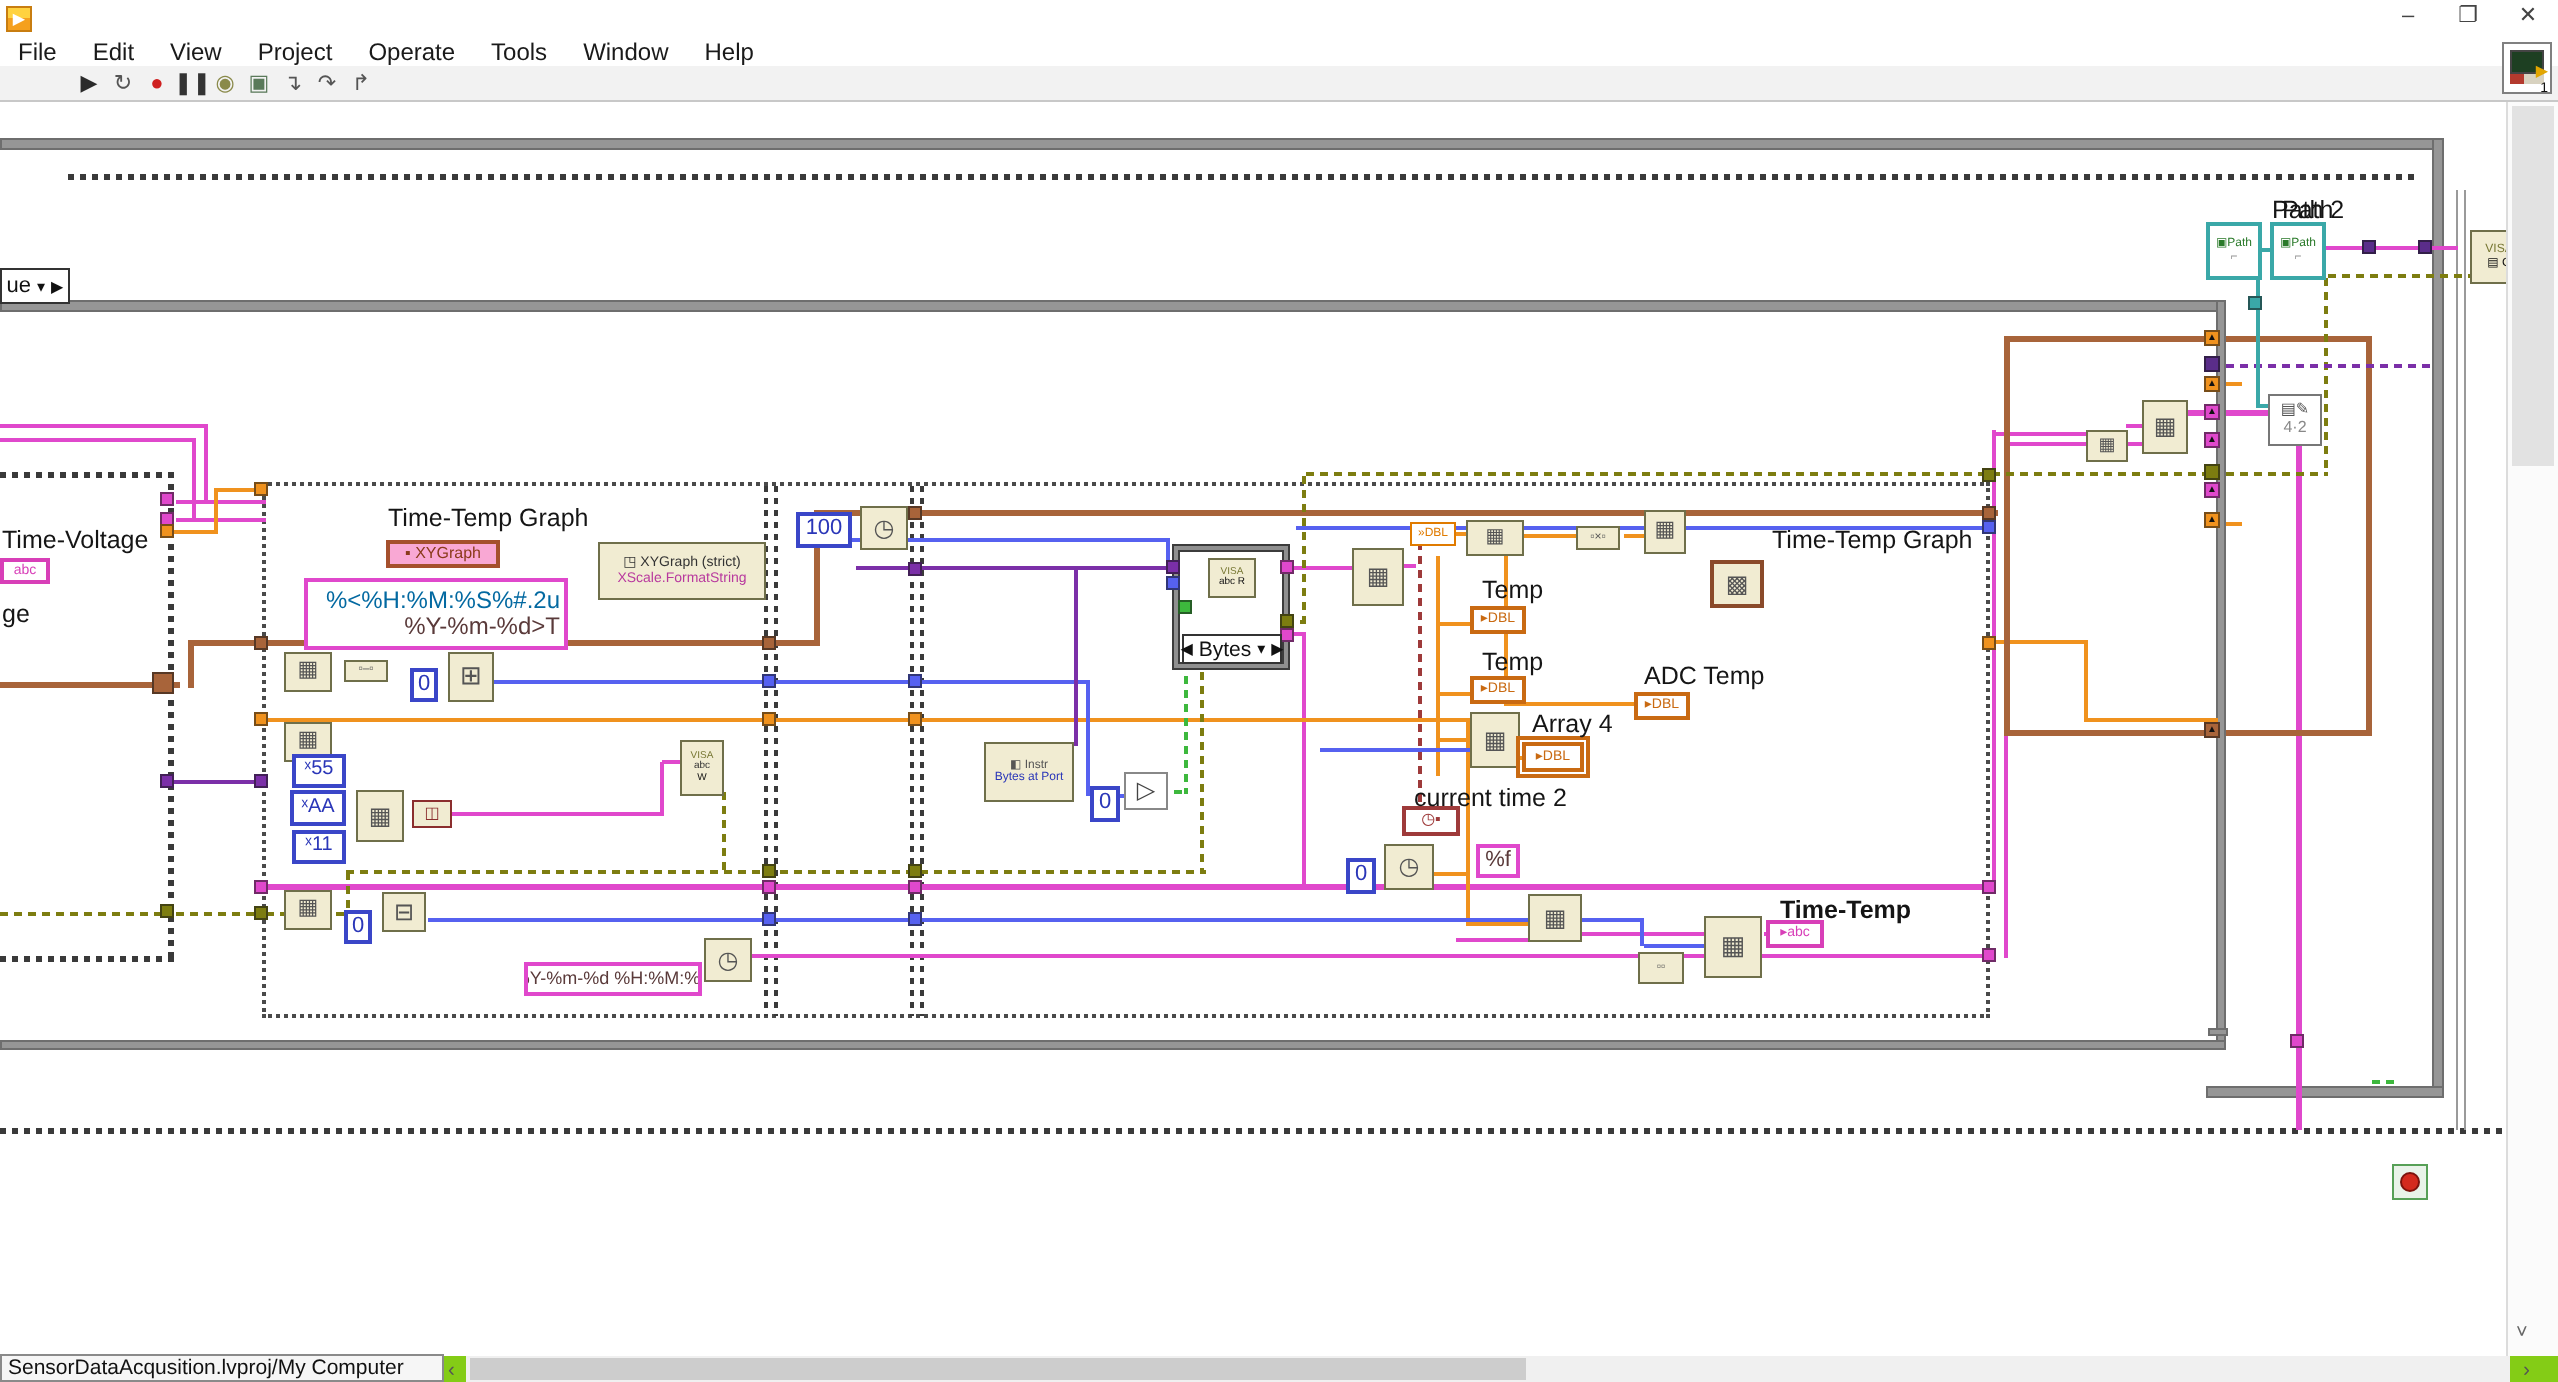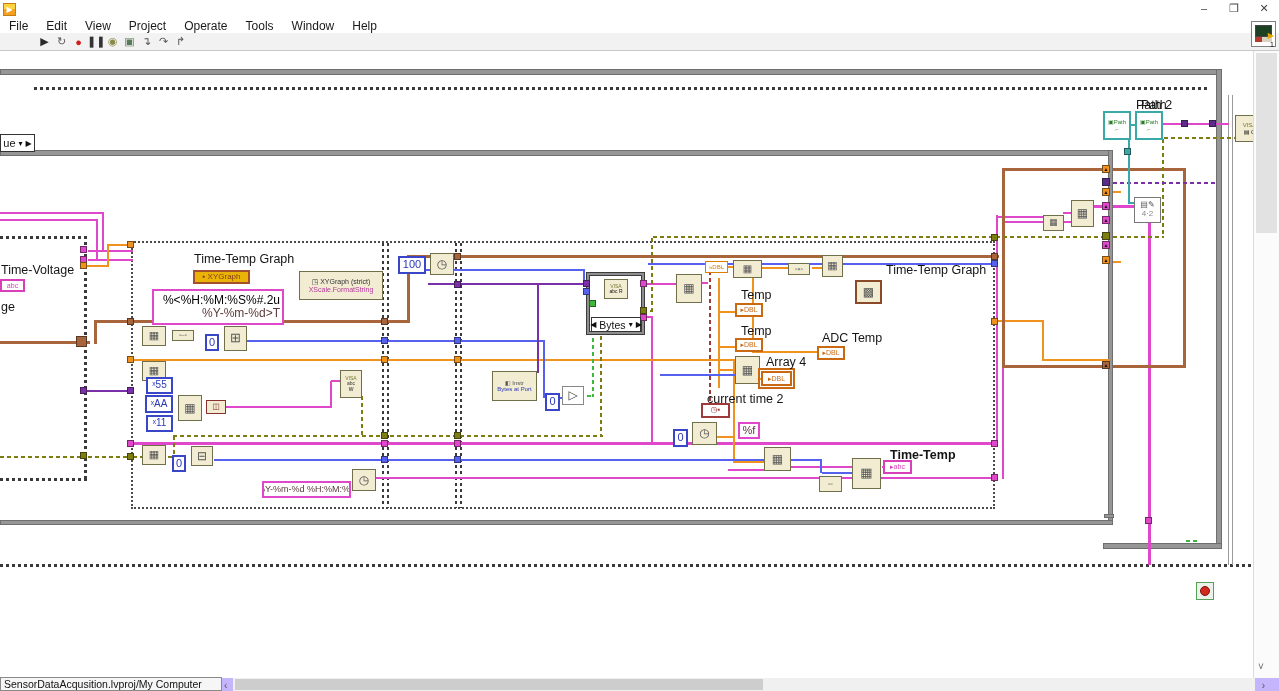--- a/index.html
+++ b/index.html
@@ -57,21 +57,21 @@
                    background:#e9f3e9; border:1px solid #57a057; display:flex;
                    align-items:center; justify-content:center; z-index:21; }
   #stop-terminal .dot { width:10px; height:10px; border-radius:50%; background:#d42a1e;
                         border:1px solid #7c130d; }
 
   
   #v-scrollbar { position:absolute; right:0; top:51px; width:26px; height:627px; background:#fbfbfb;
                  border-left:1px solid #dcdcdc; }
   #v-thumb { position:absolute; left:2px; top:2px; width:21px; height:180px; background:#e2e2e2; }
   #v-down { position:absolute; left:4px; bottom:6px; font-size:10px; color:#666; }
-  #statusbar { position:absolute; left:0; bottom:0; width:1279px; height:13px; background:#c4b5fd; }
+  #statusbar { position:absolute; left:0; bottom:0; width:1279px; height:13px; background:#84cc16; }
   #status-box { position:absolute; left:0; bottom:0; width:222px; height:14px; background:#f6f6f6;
                 border:1px solid #8a8a8a; font-size:10.5px; color:#111; padding-left:3px;
                 line-height:13px; white-space:nowrap; overflow:hidden; }
   #h-left { position:absolute; left:224px; bottom:0; font-size:10px; color:#555; }
   #h-track { position:absolute; left:233px; bottom:0; width:1022px; height:13px; background:#f0f0f0; }
   #h-thumb { position:absolute; left:2px; top:1px; width:528px; height:11px; background:#cdcdcd; }
   #h-right { position:absolute; right:14px; bottom:0; font-size:10px; color:#555; }
 </style>
 </head>
 <body>
@@ -292,27 +292,27 @@
       <div class="tunnel" style="left: 583px; top: 229px; width: 7px; height: 7px; background: rgb(123, 47, 168);"></div>
       <div class="tunnel" style="left: 583px; top: 237px; width: 7px; height: 7px; background: rgb(86, 97, 240);"></div>
       <div class="tunnel" style="left: 589px; top: 249px; width: 7px; height: 7px; background: rgb(61, 184, 61);"></div>
       <div class="tunnel" style="left: 640px; top: 229px; width: 7px; height: 7px; background: rgb(224, 72, 204);"></div>
       <div class="tunnel" style="left: 640px; top: 256px; width: 7px; height: 7px; background: rgb(125, 125, 16);"></div>
       <div class="tunnel" style="left: 640px; top: 263px; width: 7px; height: 7px; background: rgb(224, 72, 204);"></div>
       <div class="tunnel" style="left: 1181px; top: 69px; width: 7px; height: 7px; background: rgb(90, 45, 138);"></div>
       <div class="tunnel" style="left: 1209px; top: 69px; width: 7px; height: 7px; background: rgb(90, 45, 138);"></div>
       <div class="tunnel" style="left: 1124px; top: 97px; width: 7px; height: 7px; background: rgb(58, 168, 168);"></div>
       <div class="tunnel" style="left: 1145px; top: 466px; width: 7px; height: 7px; background: rgb(224, 72, 204);"></div>
-      <div class="node" style="left: 193px; top: 219px; width: 57px; height: 14px; background: #eab308; border: 2px solid rgb(165, 80, 45); color: rgb(138, 58, 26); font-size: 8px;">▪ XYGraph</div>
+      <div class="node" style="left: 193px; top: 219px; width: 57px; height: 14px; background: #f9a8d4; border: 2px solid rgb(165, 80, 45); color: rgb(138, 58, 26); font-size: 8px;">▪ XYGraph</div>
       <div class="node" style="left: 299px; top: 220px; width: 84px; height: 29px; background: rgb(241, 236, 210); border: 1px solid rgb(111, 111, 74); color: rgb(34, 34, 34); font-size: 7px;">
         <div style="color: rgb(51, 51, 51); padding: 0px 2px;">◳ XYGraph (strict)</div>
         <div style="color: rgb(184, 57, 158); padding: 0px 2px;">XScale.FormatString</div>
       </div>
       <div class="node" style="left: 152px; top: 238px; width: 132px; height: 36px; background: rgb(255, 255, 255); border: 2px solid rgb(224, 72, 204); color: rgb(90, 58, 58); font-size: 12px; align-items: flex-end;">
-        <div style="color: #000000; padding: 0px 2px;">%&lt;%H:%M:%S%#.2u</div>
+        <div style="color: #0369a1; padding: 0px 2px;">%&lt;%H:%M:%S%#.2u</div>
         <div style="color: rgb(90, 58, 58); padding: 0px 2px;">%Y-%m-%d&gt;T</div>
       </div>
       <div class="node" style="left: 142px; top: 275px; width: 24px; height: 20px; background: rgb(241, 236, 210); border: 1px solid rgb(111, 111, 74); color: rgb(85, 85, 85); font-size: 11px;">▦</div>
       <div class="node" style="left: 172px; top: 279px; width: 22px; height: 11px; background: rgb(241, 236, 210); border: 1px solid rgb(111, 111, 74); color: rgb(85, 85, 85); font-size: 6px;">▫–▫</div>
       <div class="node" style="left: 205px; top: 283px; width: 14px; height: 17px; background: rgb(255, 255, 255); border: 2px solid rgb(58, 70, 200); color: rgb(42, 54, 184); font-size: 11px;">0</div>
       <div class="node" style="left: 224px; top: 275px; width: 23px; height: 25px; background: rgb(241, 236, 210); border: 1px solid rgb(111, 111, 74); color: rgb(85, 85, 85); font-size: 13px;">⊞</div>
       <div class="node" style="left: 142px; top: 310px; width: 24px; height: 20px; background: rgb(241, 236, 210); border: 1px solid rgb(111, 111, 74); color: rgb(85, 85, 85); font-size: 11px;">▦</div>
       <div class="node" style="left: 146px; top: 326px; width: 27px; height: 17px; background: rgb(255, 255, 255); border: 2px solid rgb(58, 70, 200); color: rgb(42, 54, 184); font-size: 10px;">ˣ55</div>
       <div class="node" style="left: 145px; top: 344px; width: 28px; height: 18px; background: rgb(255, 255, 255); border: 2px solid rgb(58, 70, 200); color: rgb(42, 54, 184); font-size: 10px;">ˣAA</div>
       <div class="node" style="left: 146px; top: 364px; width: 27px; height: 17px; background: rgb(255, 255, 255); border: 2px solid rgb(58, 70, 200); color: rgb(42, 54, 184); font-size: 10px;">ˣ11</div>

